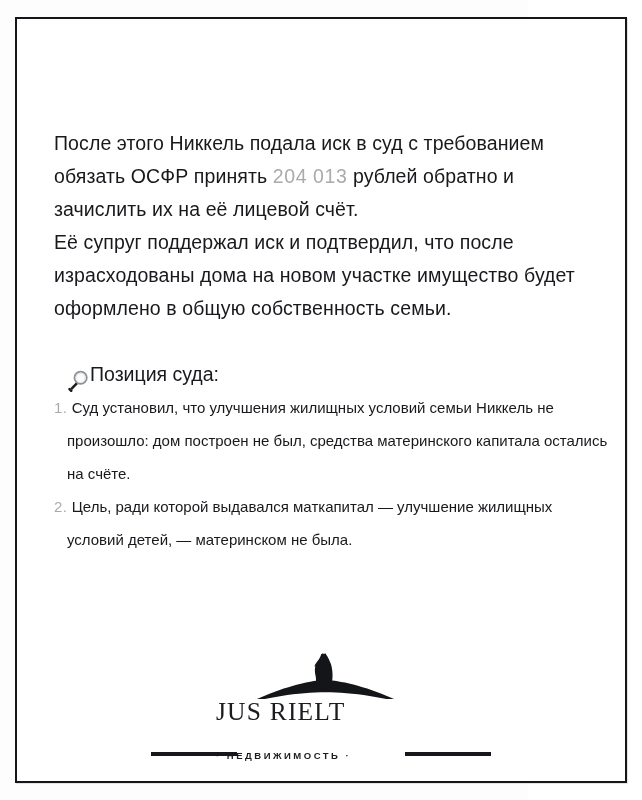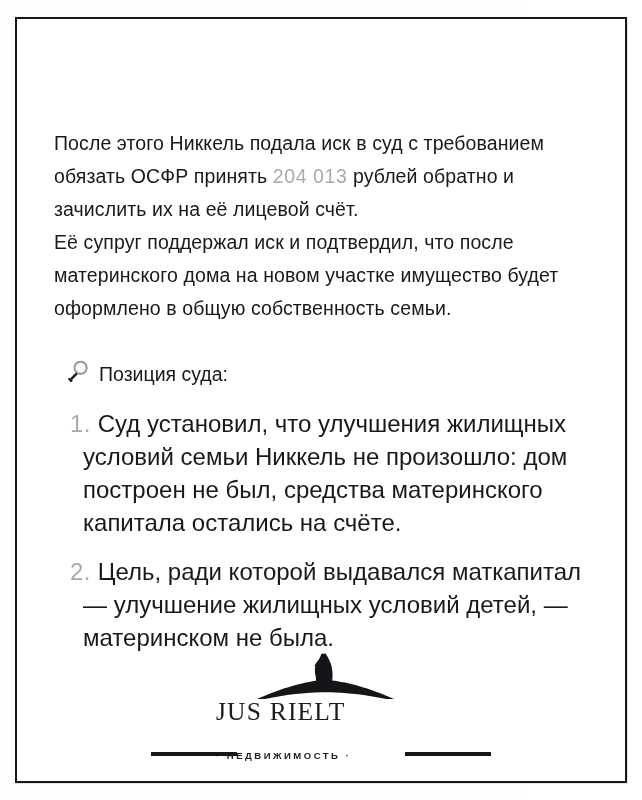--- a/index.html
+++ b/index.html
@@ -61,44 +61,43 @@
   
   .num {
     color: #a9aaad;
     font-weight: 300;
     letter-spacing: 0.6px;
   }
 
   
   .heading {
     display: flex;
-    align-items: flex-start;
-    gap: 9px;
+    align-items: flex-end;
     font-size: 19.5px;
     line-height: 33px;
     color: #18191c;
     margin: 0;
     padding-left: 13px;
   }
   .magnifier {
     display: inline-block;
     width: 23px;
     height: 23px;
     position: relative;
     flex: 0 0 auto;
     transform: translateY(1px);
   }
   .magnifier svg { display: block; }
 
   
   .list-item {
-    font-size: 24px;
+    font-size: 15px;
     line-height: 33px;
     color: #18191c;
-    margin: 16px;
+    margin: 0;
     padding-left: 13px;
     text-indent: -13px;
   }
   .list-item .idx {
     color: #a9aaad;
     font-weight: 300;
     letter-spacing: 0.5px;
   }
 
   
@@ -160,21 +159,21 @@
 </head>
 <body>
 
 <div class="page">
   <div class="card">
 
     <div class="content">
 
       <p class="para"><span>После этого Никкель подала иск в суд с требованием обязать ОСФР принять </span><span class="num">204 013</span><span> рублей обратно и зачислить их на её лицевой счёт.</span></p>
 
-      <p class="para">Её супруг поддержал иск и подтвердил, что после материнского дома на новом участке имущество будет оформлено в общую собственность семьи.</p>
+      <p class="para">Её супруг поддержал иск и подтвердил, что после израсходованы дома на новом участке имущество будет оформлено в общую собственность семьи.</p>
 
       <div class="spacer"></div>
 
       <p class="heading">
         <span class="magnifier">
           <svg viewBox="0 0 24 24" width="23" height="23" aria-hidden="true">
             <circle cx="14.2" cy="9.2" r="6.4" fill="#ffffff" stroke="#8e9094" stroke-width="1.9"></circle>
             <circle cx="14.2" cy="9.2" r="4.9" fill="#fafbfc" stroke="#d7d9dc" stroke-width="0.9"></circle>
             <path d="M9.3 14.0 L3.4 20.0 L5.3 21.9 L11.2 15.9 Z" fill="#1c1d20"></path>
             <path d="M2.6 20.9 L4.4 22.7" stroke="#1c1d20" stroke-width="2.6" stroke-linecap="round"></path>

